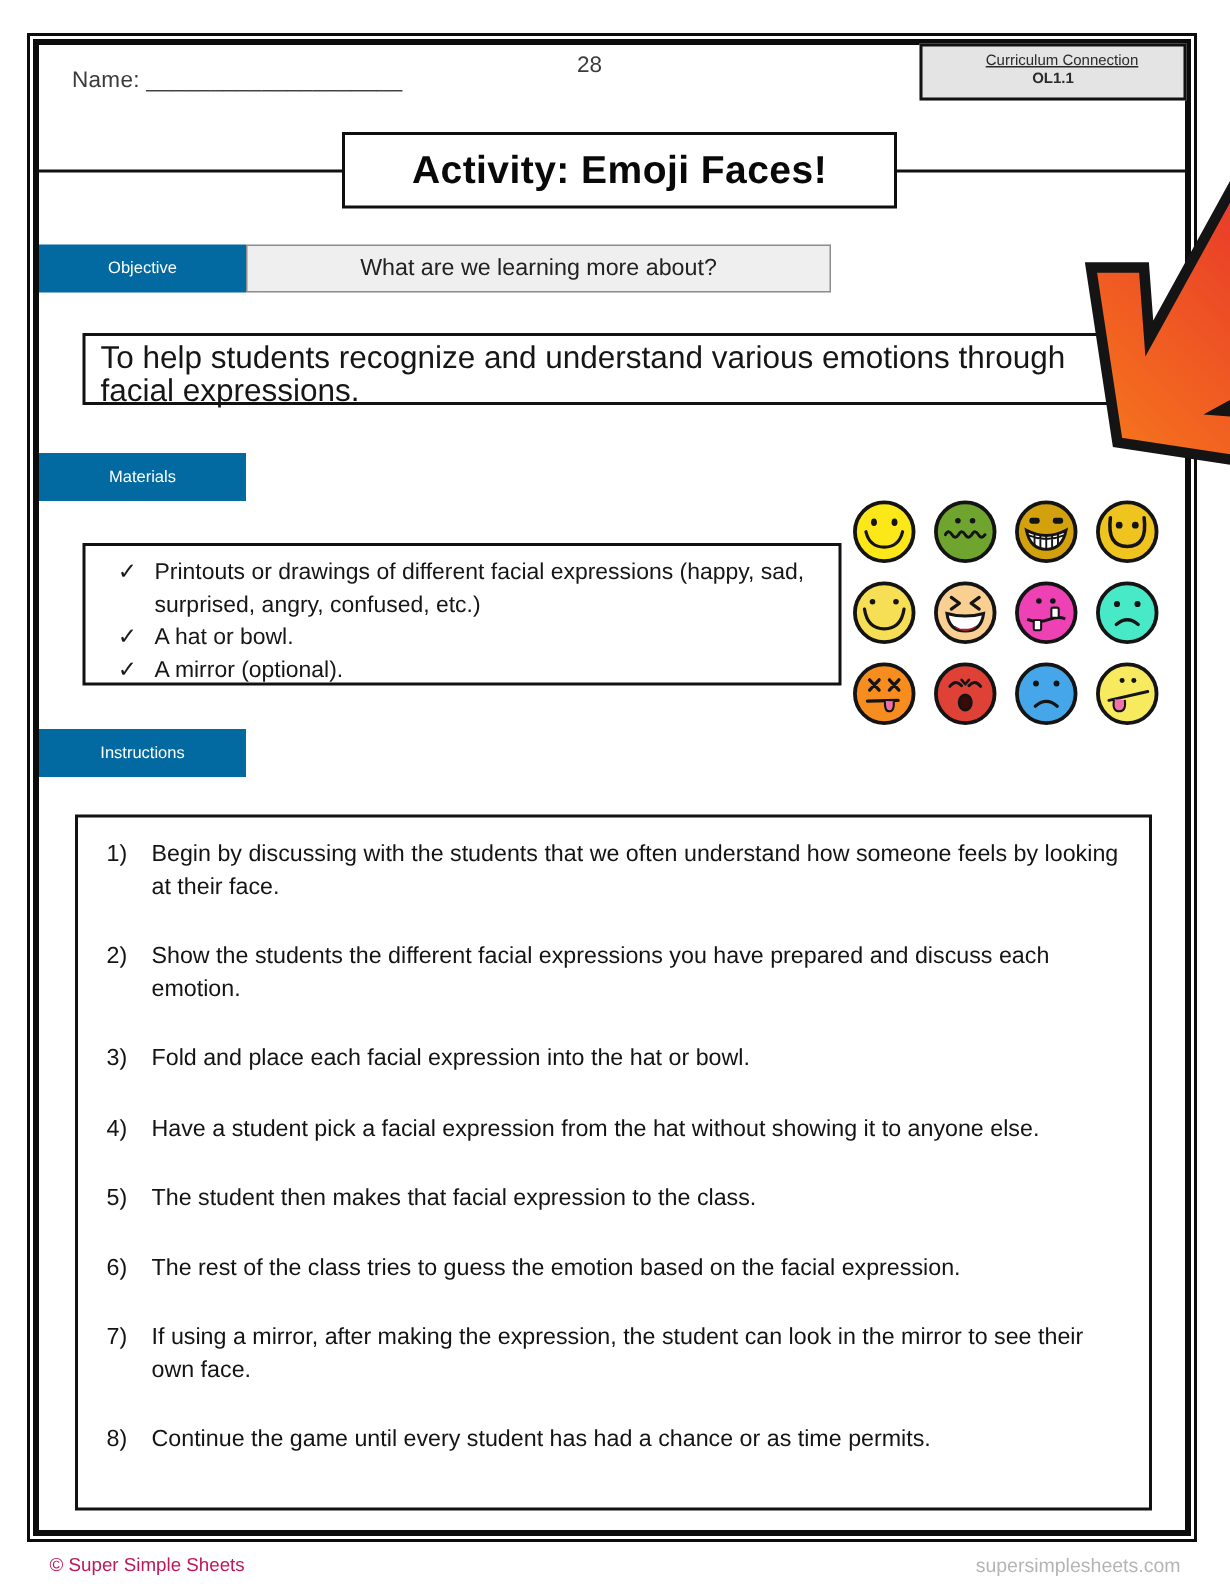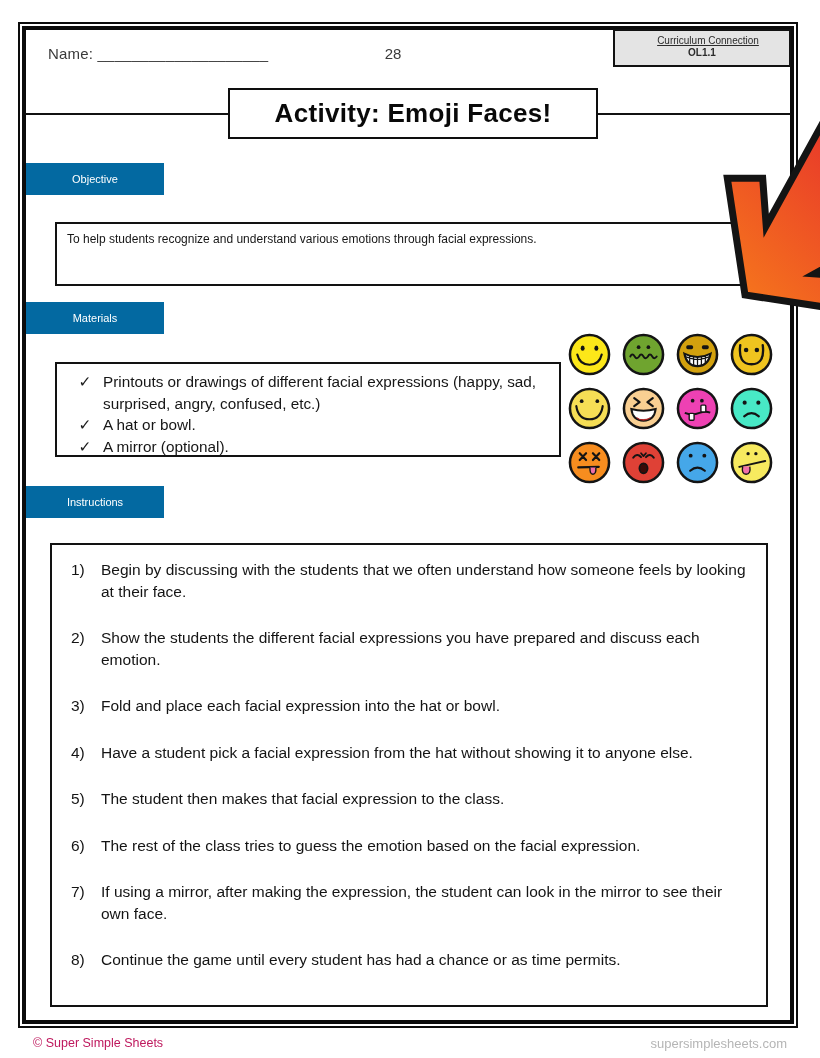--- a/index.html
+++ b/index.html
@@ -10,21 +10,21 @@
   
   .sheet {
     position:absolute; left:22px; top:26px; width:772px; height:998px;
     background:#ffffff; border:4px solid #0c0c0c;
     outline:2px solid #0c0c0c; outline-offset:2px; z-index:2;
   }
   .abs { position:absolute; }
 
   
   .name-line { left:22px; top:15px; font-size:15px; color:#3a3a3a; letter-spacing:0.2px; white-space:nowrap; }
-  .page-num { left:322px; top:15px; width:90px; text-align:center; font-size:15px; color:#3a3a3a; }
+  .page-num { left:322px; top:5px; width:90px; text-align:center; font-size:15px; color:#3a3a3a; }
   .curriculum-box {
     right:-1px; top:-1px; width:178px; height:38px; background:#e4e4e4;
     border:2px solid #111; text-align:center; padding-top:4px;
   }
   .curriculum-box .cc-title { font-size:10px; color:#2b2b2b; text-decoration:underline;padding-left:12px; }
   .curriculum-box .cc-code { font-size:10px; color:#2b2b2b; margin-top:1px;font-weight:bold; }
 
   .hrule { left:-1px; top:83px; width:766px; height:0; border-top:2px solid #111; }
 
   .title-box {
@@ -41,22 +41,22 @@
   .sec-question {
     left:138px; width:390px; height:32px; background:#efefef; border:1px solid #8d8d8d;
     font-size:15.5px; color:#222; text-align:center; line-height:30px; z-index:3;
   }
 
   .objective-row  { top:133px; }
   .materials-row  { top:272px; }
   .instructions-row { top:456px; }
 
   .objective-box {
-    left:29px; top:192px; width:713px; height:64px; border:2px solid #121212;
-    padding:4px 10px; font-size:12px; line-height:22px; color:#161616;
+    left:29px; top:192px; width:713px; height:48px; border:2px solid #121212;
+    padding:4px 10px; font-size:21px; line-height:22px; color:#161616;
   }
 
   .materials-box {
     left:29px; top:332px; width:506px; height:95px; border:2px solid #121212;
     padding:7px 8px 0 10px; font-size:15.3px; line-height:21.5px; color:#161616;
   }
   .materials-box .mat-item { display:grid; grid-template-columns:36px 1fr; }
   .materials-box .check { text-align:center; color:#1a1a1a; }
 
   
@@ -104,20 +104,21 @@
     <div class="cc-title">Curriculum Connection</div>
     <div class="cc-code">OL1.1</div>
   </div>
 
   <div class="abs hrule"></div>
   <div class="abs title-box">
     <span>Activity: Emoji Faces!</span>
   </div>
 
   <div class="abs sec-label objective-row">Objective</div>
+  <div class="abs sec-question objective-row">What are we learning more about?</div>
   <div class="abs objective-box">
     <span>To help students recognize and understand various emotions through facial expressions.</span>
   </div>
 
   <div class="abs sec-label materials-row">Materials</div>
   <div class="abs materials-box">
     <div class="mat-item">
       <span class="check">✓</span>
       <span>Printouts or drawings of different facial expressions (happy, sad, surprised, angry, confused, etc.)</span>
     </div>

